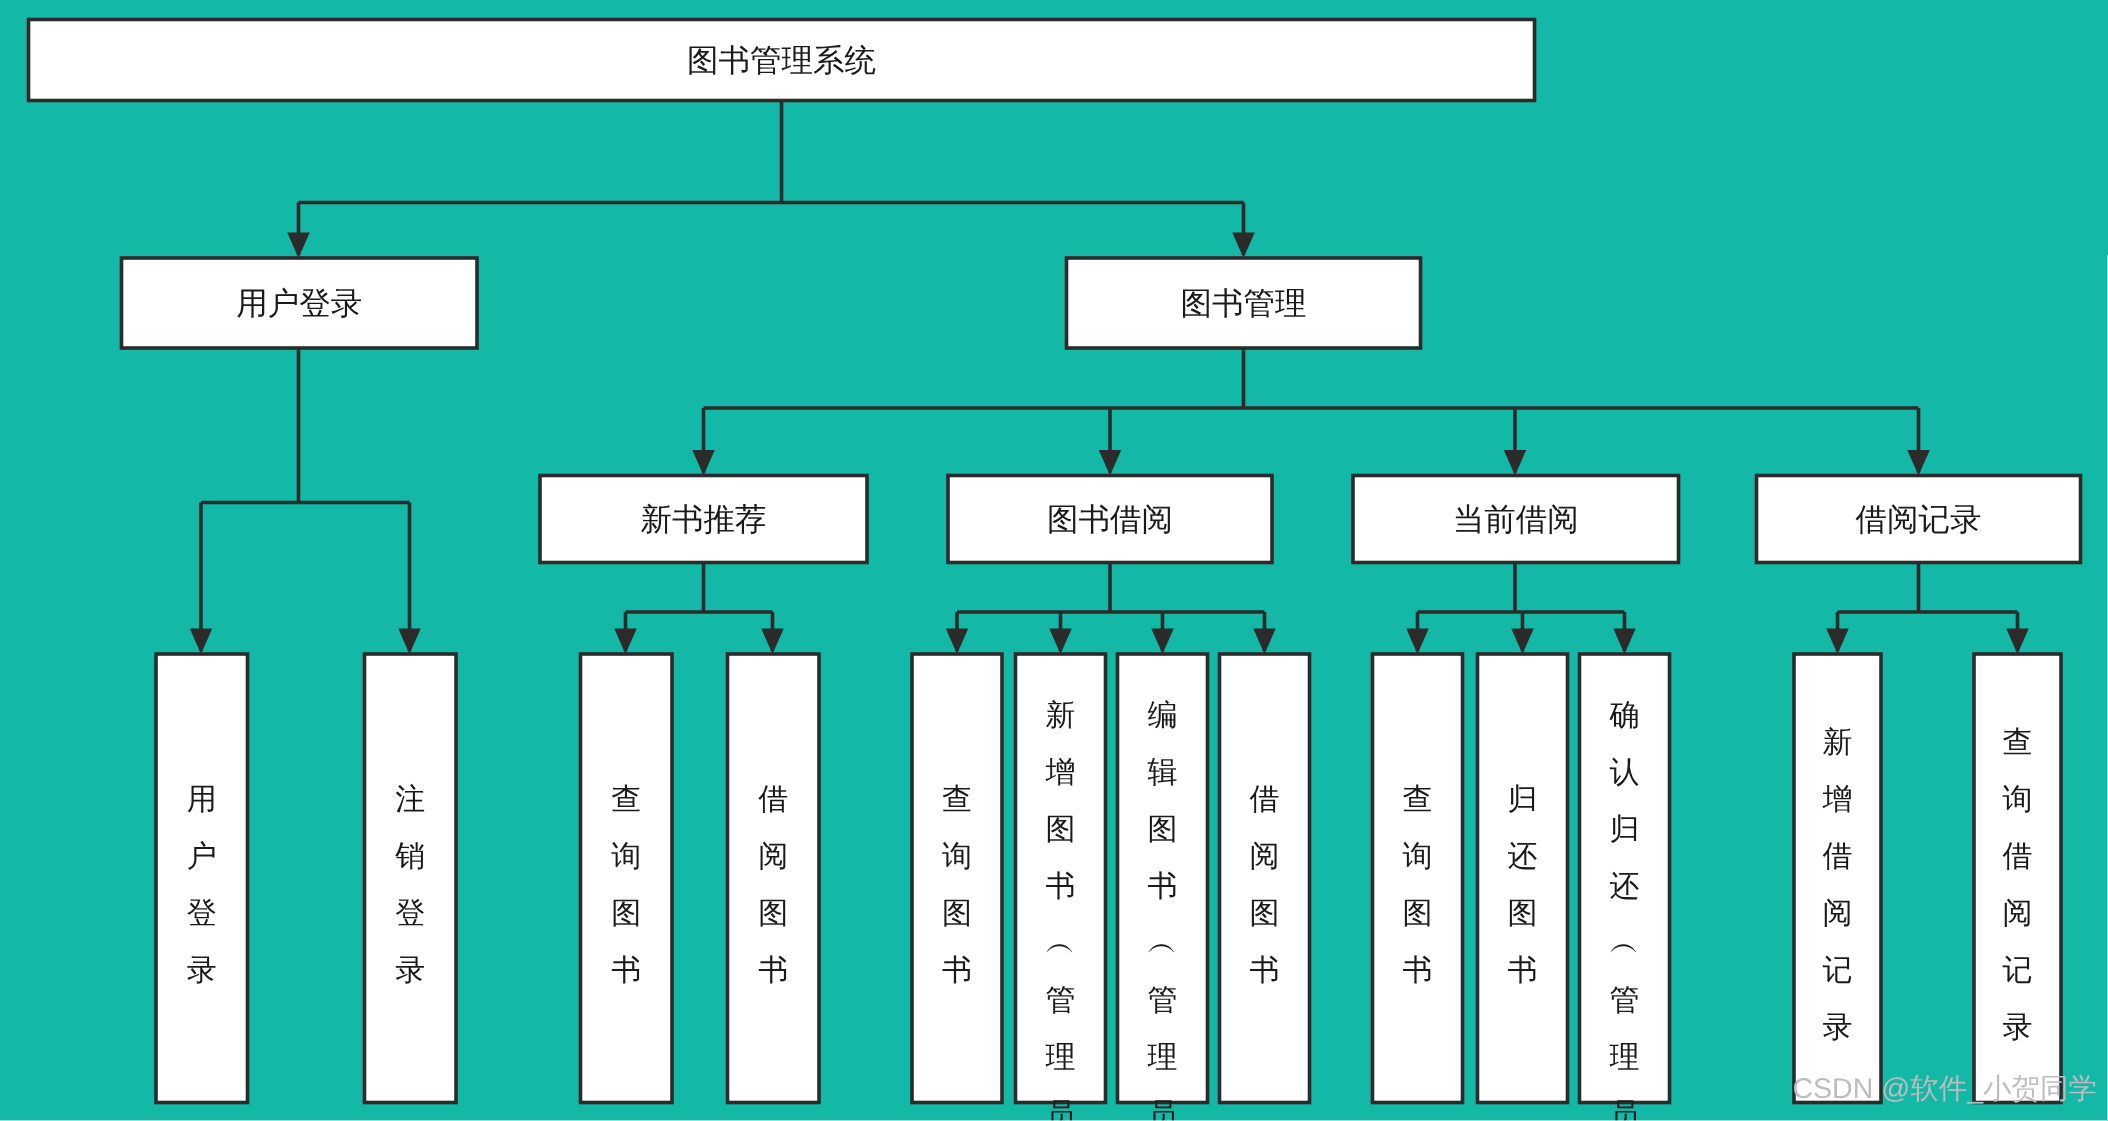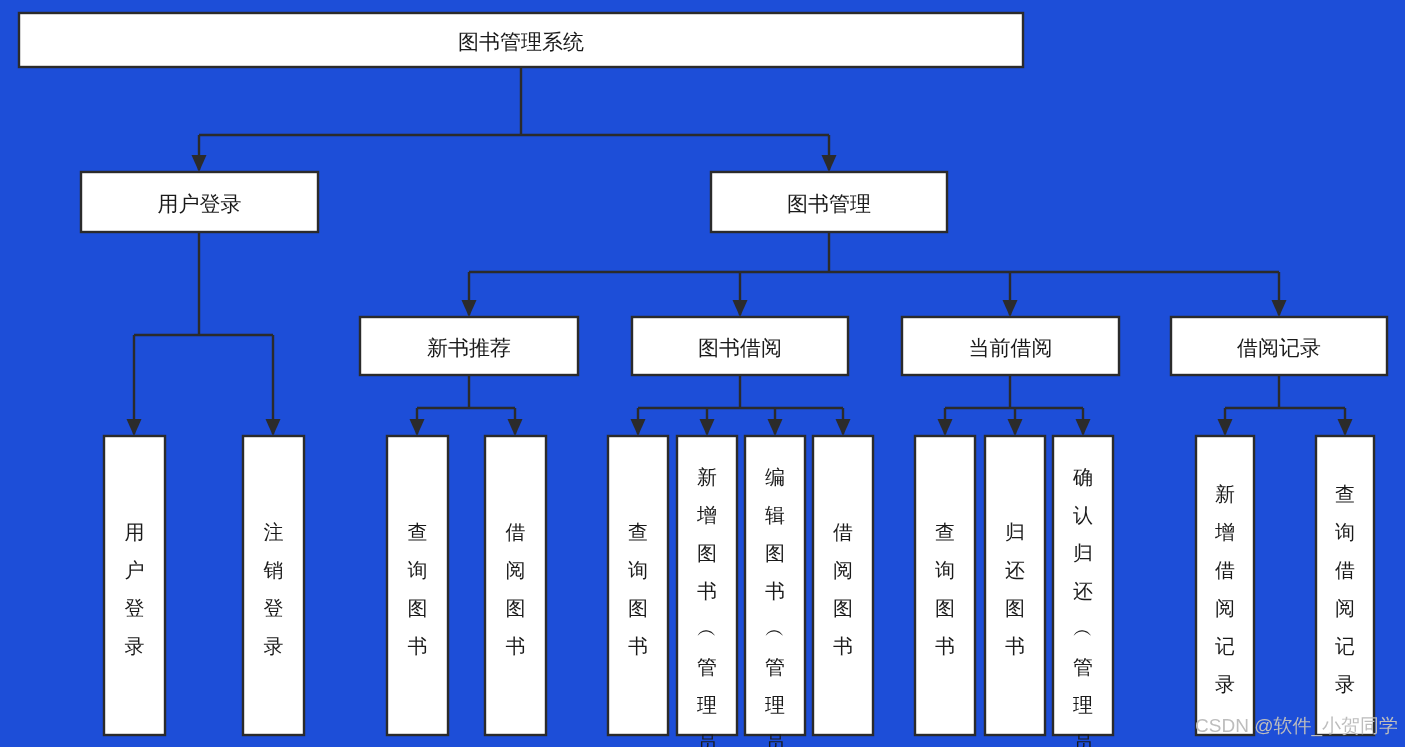--- a/index.html
+++ b/index.html
@@ -10,21 +10,21 @@
   body {
     width: 1405px;
     height: 747px;
     font-family: "Liberation Sans", "DejaVu Sans", sans-serif;
     overflow: hidden;
   }
   #diagram-root {
     position: relative;
     width: 1405px;
     height: 747px;
-    background: #1d4ed8;
+    background: #14b8a6;
   }
   svg.diagram-canvas {
     position: absolute;
     top: 0;
     left: 0;
     width: 1405px;
     height: 747px;
   }
   .node-box {
     fill: #ffffff;

